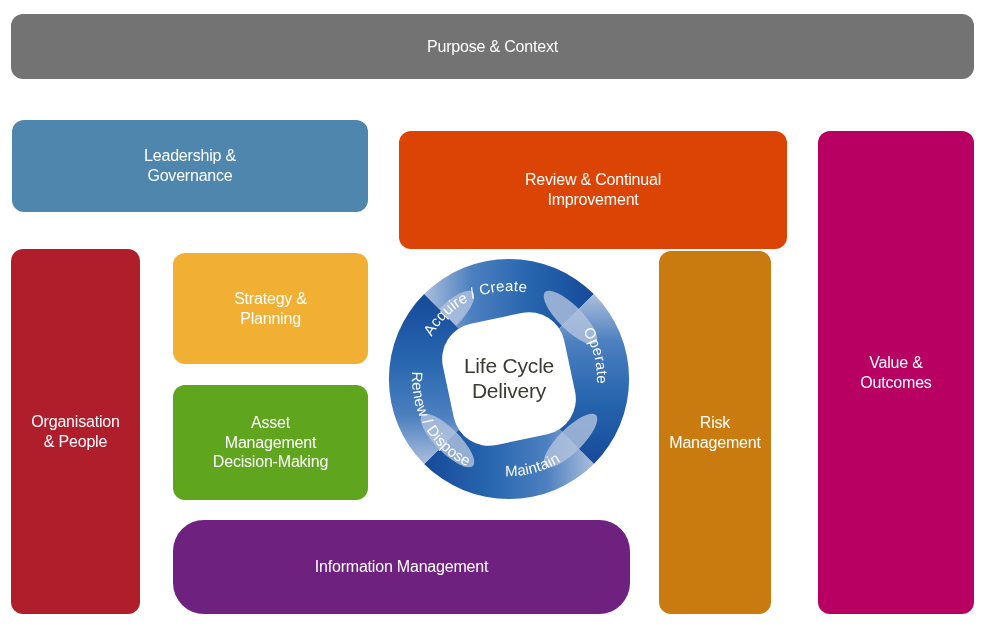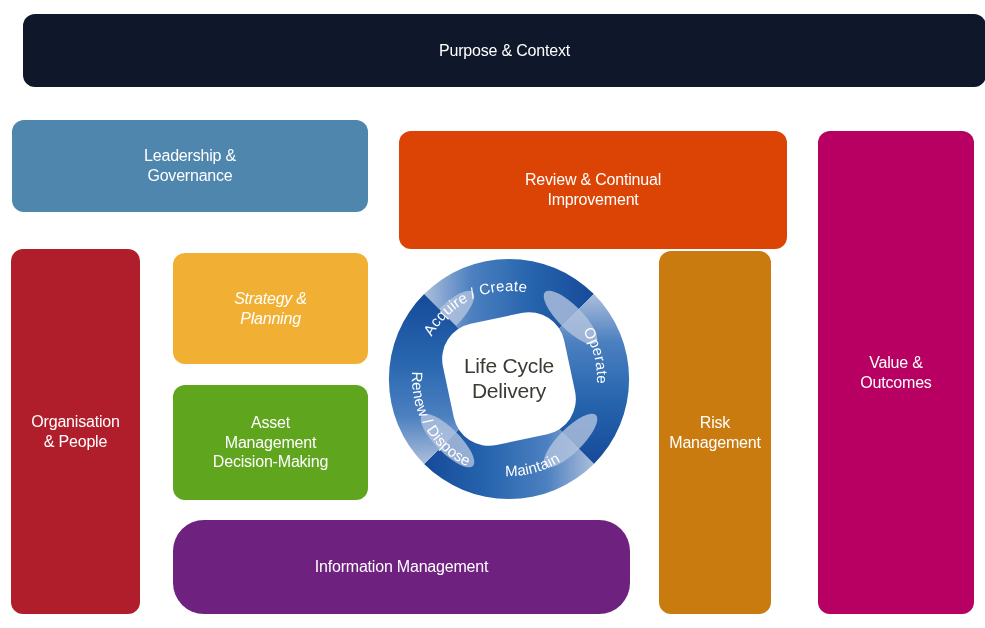--- a/index.html
+++ b/index.html
@@ -5,26 +5,26 @@
   html,body{margin:0;padding:0;background:#ffffff;}
   .canvas{
     position:relative;width:985px;height:628px;background:#ffffff;overflow:hidden;
     font-family:"Liberation Sans", sans-serif;
   }
   .box{
     position:absolute;border-radius:12px;display:flex;align-items:center;justify-content:center;
     color:#ffffff;text-align:center;font-size:16px;line-height:1.22;letter-spacing:-0.2px;
   }
   .box .lbl{white-space:pre-line;}
-  .box-purpose      {left:23px;  top:14px;  width:963px; height:73px;  background:#0f172a;}
+  .box-purpose      {left:11px;  top:14px;  width:963px; height:65px;  background:#737373;}
   .box-leadership   {left:12px;  top:120px; width:356px; height:92px;  background:#4F86AE;}
   .box-review       {left:399px; top:131px; width:388px; height:118px;  background:#DC4405;}
   .box-value        {left:818px; top:131px; width:156px; height:483px; background:#B80063;}
   .box-organisation {left:11px;  top:249px; width:129px; height:365px; background:#B11E2B;}
-  .box-strategy     {left:173px; top:253px; width:195px; height:111px; background:#F1B034;font-style:italic;}
+  .box-strategy     {left:173px; top:253px; width:195px; height:111px; background:#F1B034;}
   .box-decision     {left:173px; top:385px; width:195px; height:115px; background:#5FA51E;justify-content:center;}
   .box-information  {left:173px; top:520px; width:457px; height:94px;  background:#6F2180;border-radius:31px;}
   .box-risk         {left:659px; top:251px; width:112px; height:363px; background:#C97B10;}
 
   .wheel{position:absolute;left:384px;top:254px;width:250px;height:250px;}
   .wheel text{font-family:"Liberation Sans", sans-serif;font-size:15px;fill:#ffffff;letter-spacing:0.2px;}
   .wheel-center{
     position:absolute;left:447px;top:347px;width:124px;height:64px;
     display:flex;align-items:center;justify-content:center;text-align:center;
     font-size:21px;line-height:1.18;color:#3B3B33;letter-spacing:-0.2px;

